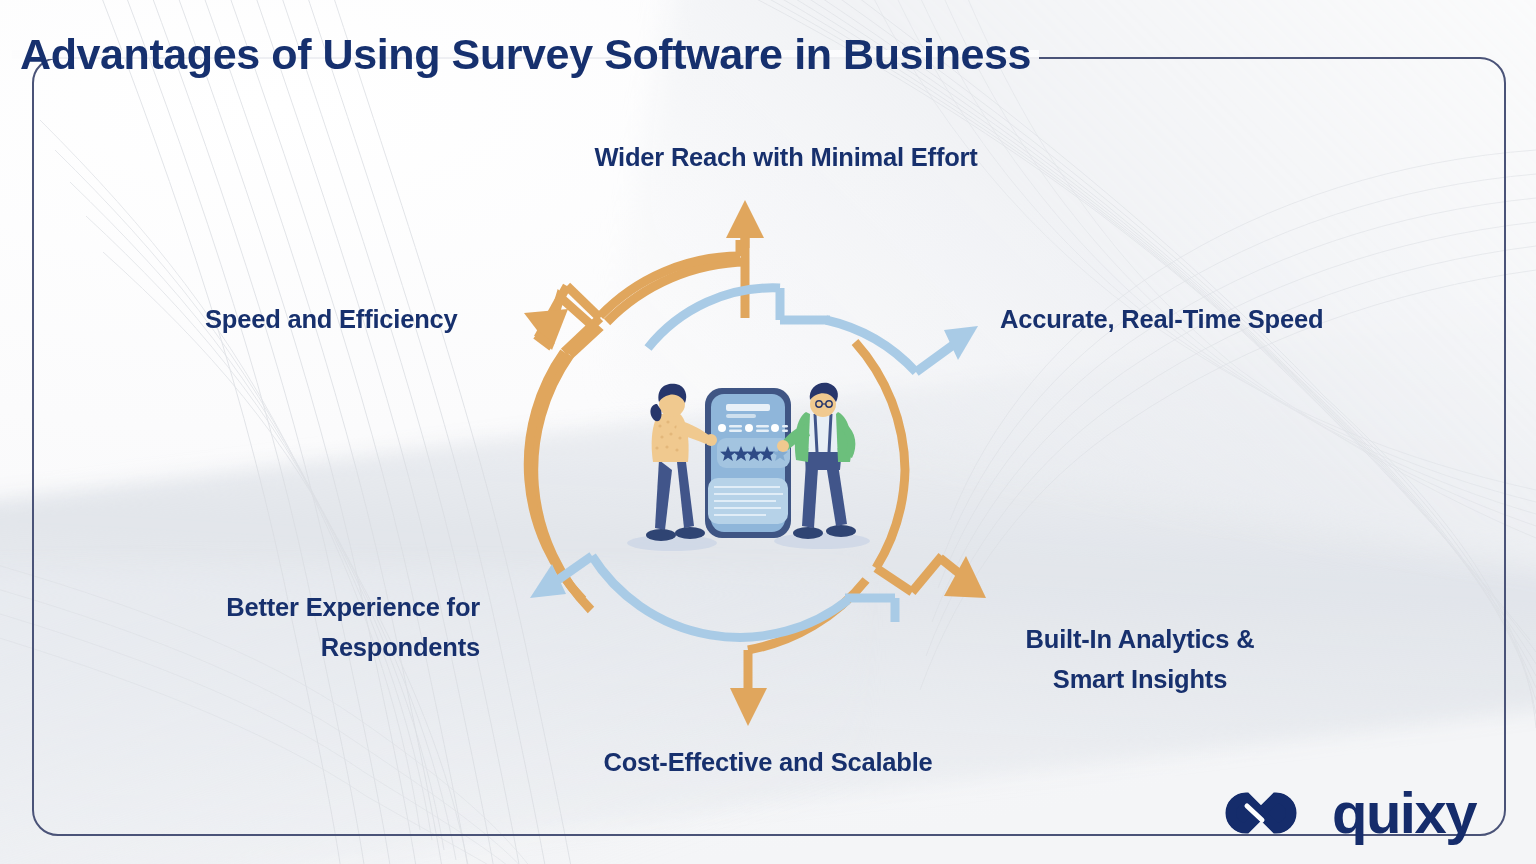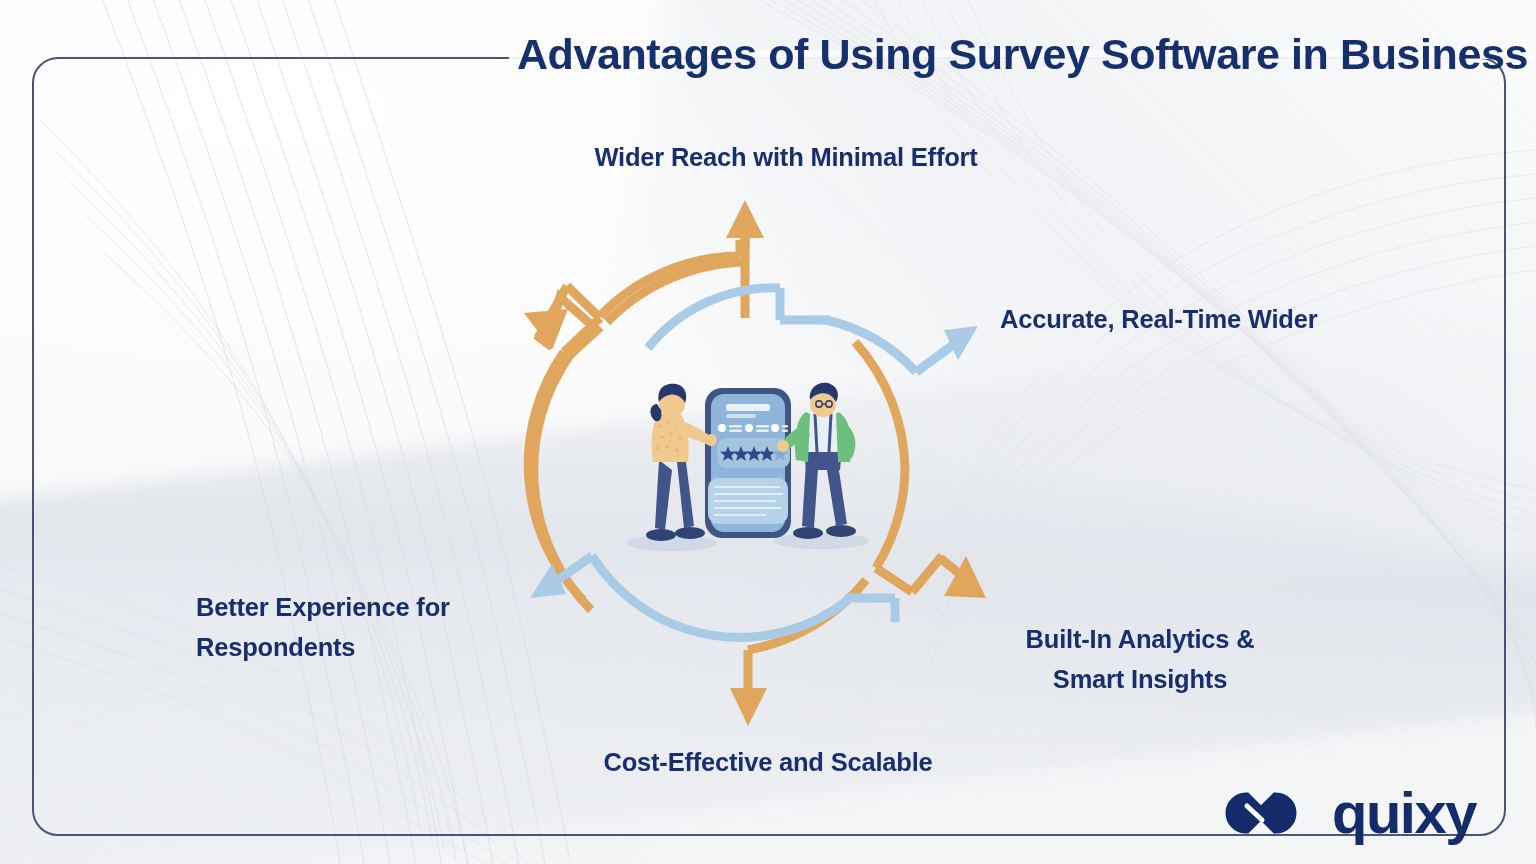--- a/index.html
+++ b/index.html
@@ -44,21 +44,21 @@
     position:absolute;
     left:32px; top:57px; width:1474px; height:779px;
     border:2px solid #4a5378;
     border-radius:26px;
   }
 
   
   .title{
     position:absolute;
     left:12px; right:0; top:30px;
-    text-align:right;
+    text-align:left;
     font-size:43px;
     font-weight:700;
     letter-spacing:-0.4px;
     color:#16306e;
     white-space:nowrap;
   }
   .title-bg{
     display:inline-block;
     background:
       linear-gradient(180deg, rgba(255,255,255,0) 0%, rgba(255,255,255,0) 40%,
@@ -74,21 +74,21 @@
     font-size:25.5px;
     font-weight:700;
     line-height:1.55;
     letter-spacing:-0.2px;
     white-space:pre-line;
   }
   .lbl-top   { left:0; right:0; top:138px; text-align:center;padding-left:36px; }
   .lbl-right { left:1000px; top:300px; text-align:left; }
   .lbl-br    { left:1004px; top:620px; text-align:center; width:272px; }
   .lbl-bottom{ left:0; right:0; top:743px; text-align:center; }
-  .lbl-bl    { left:196px; top:588px; text-align:left; width:300px; }
+  .lbl-bl    { left:180px; top:588px; text-align:right; width:300px; }
   .lbl-left  { left:205px; top:300px; text-align:left; }
 
   
   .logo{
     position:absolute;
     right:60px; bottom:22px;
     display:flex; align-items:center; gap:32px;
   }
   .logo-word{
     font-size:58px;
@@ -342,26 +342,27 @@
     </g>
   </svg>
 
   <div class="frame"></div>
 
   <div class="title">
     <span class="title-bg">Advantages of Using Survey Software in Business</span>
   </div>
 
   <div class="label lbl-top">Wider Reach with Minimal Effort</div>
-  <div class="label lbl-right">Accurate, Real-Time Wider</div>
+  <div class="label lbl-right">Accurate, Real-Time Speed</div>
   <div class="label lbl-br">Built-In Analytics &amp;
 Smart Insights</div>
   <div class="label lbl-bottom">Cost-Effective and Scalable</div>
   <div class="label lbl-bl">Better Experience for
 Respondents</div>
+  <div class="label lbl-left">Speed and Efficiency</div>
 
   <div class="logo">
     <svg width="78" height="58" viewBox="0 0 78 58" xmlns="http://www.w3.org/2000/svg">
       <g fill="none" stroke="#152c6b" stroke-width="11" stroke-linecap="round">
         <path d="M 24,14 A 15,15 0 1 0 24,44 L 54,14 A 15,15 0 1 1 54,44 Z"></path>
       </g>
       <path d="M 24,14 A 15,15 0 1 0 24,44 L 54,14 A 15,15 0 1 1 54,44 Z" fill="#152c6b" stroke="#152c6b" stroke-width="10" stroke-linejoin="round"></path>
       <path d="M 25,22 L 40,36" stroke="#ffffff" stroke-width="5" stroke-linecap="round" fill="none"></path>
     </svg>
     <span class="logo-word">quixy</span>

